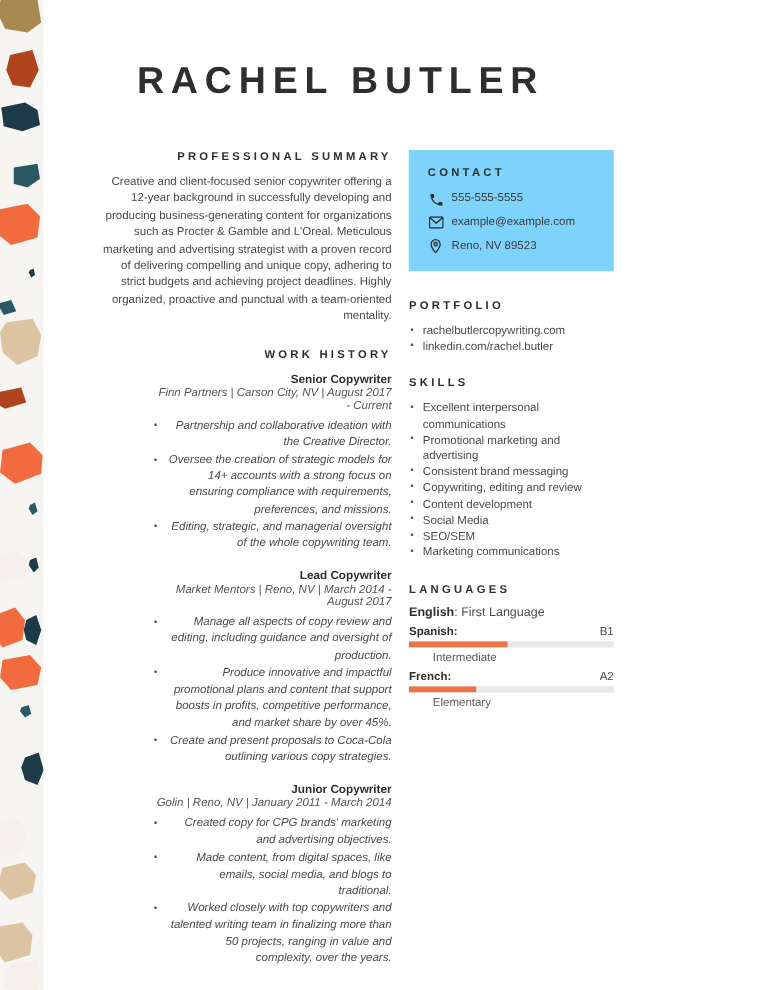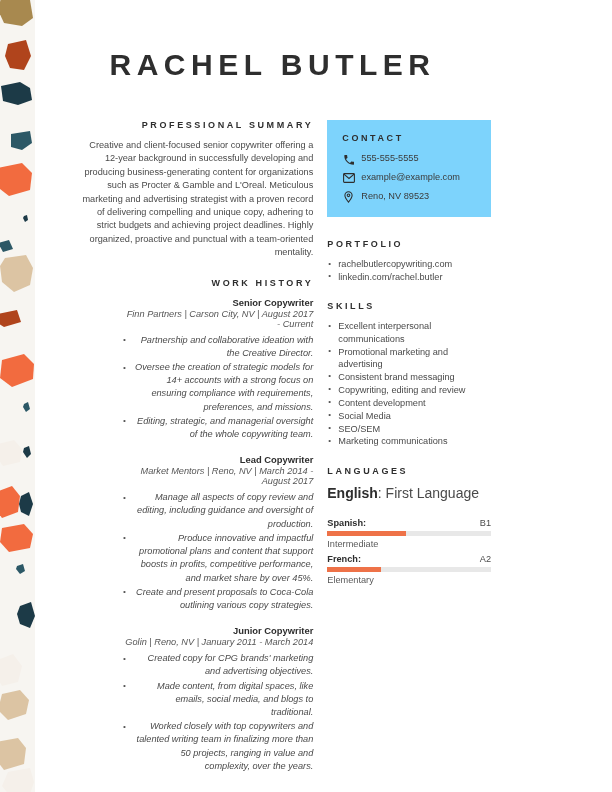--- a/index.html
+++ b/index.html
@@ -168,23 +168,23 @@
     content: "\2022";
     position: absolute;
     left: 1px;
     top: -0.5px;
     font-size: 8px;
     color: #555;
   }
 
   
   .lang-first {
-    font-size: 14px;
-    color: #4a4a4a;
-    margin-bottom: 17px;
+    font-size: 10px;
+    color: #4a4a4a;
+    margin-bottom: 4px;
   }
   .lang-first b { color: #2e2e2e; font-weight: 700; }
 
   .lang-entry { margin-bottom: 5px; }
   .lang-top {
     display: flex;
     justify-content: space-between;
     align-items: baseline;
     font-size: 9.2px;
     margin-bottom: 3px;
@@ -197,20 +197,21 @@
     overflow: hidden;
     margin-bottom: 3px;
   }
   .lang-bar-fill {
     height: 100%;
     background: #ee7248;
   }
   .lang-desc {
     font-size: 9.2px;
     color: #5a5a5a;
+    margin-left: 19px;
   }
 </style>
 </head>
 <body>
 
 <div id="terrazzo-border">
   <svg width="35" height="792" viewBox="0 0 35 792" xmlns="http://www.w3.org/2000/svg">
     <rect x="0" y="0" width="35" height="792" fill="#f7f5f1"></rect>
     <path d="M2 -6 L30 0 L33 18 L22 26 L4 23 L-2 10 Z" fill="#a8894f"></path>
     <path d="M8 44 L26 40 L31 56 L24 70 L10 68 L5 56 Z" fill="#b0441c"></path>

